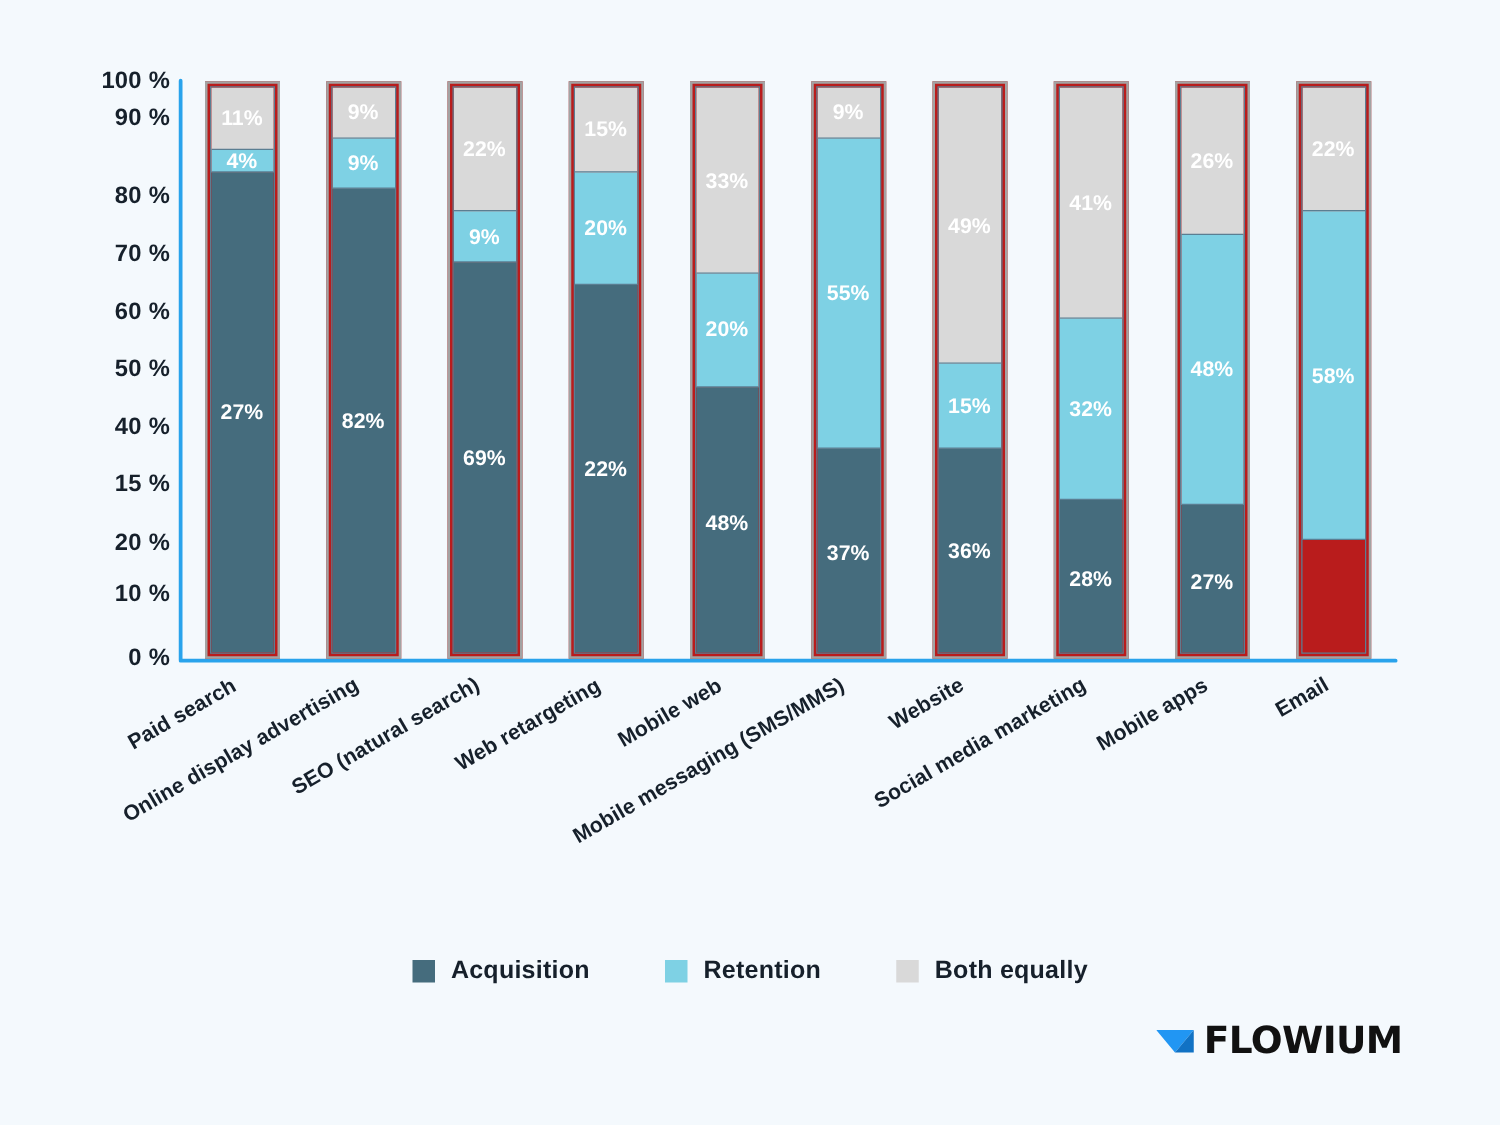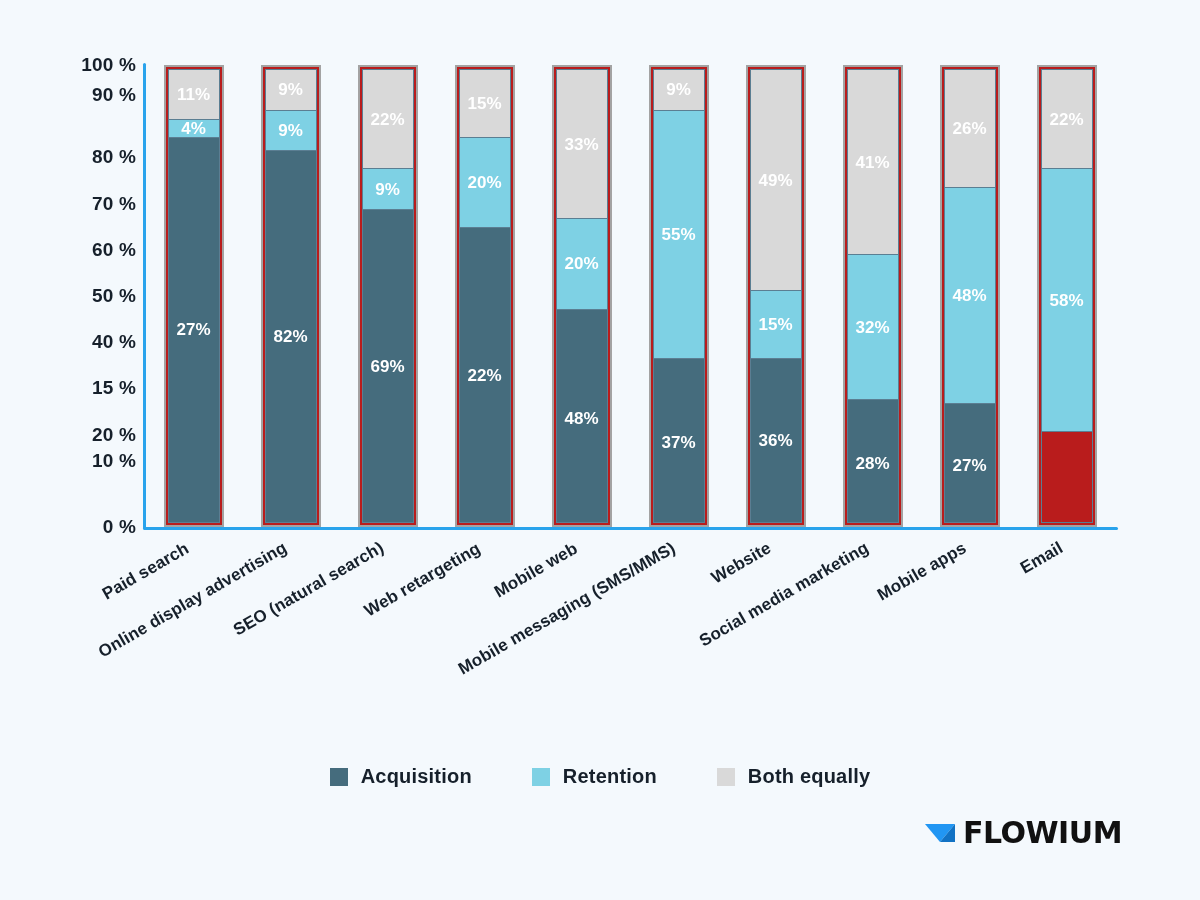--- a/index.html
+++ b/index.html
@@ -171,21 +171,21 @@
     font-family: "DejaVu Sans", sans-serif;
   }
 </style>
 </head>
 <body>
 
 <div id="chart-root">
 
   <div id="y-ticks">
       <div class="y-tick" style="top: 527px;">0 %</div>
-      <div class="y-tick" style="top: 461px;">10 %</div>
+      <div class="y-tick" style="top: 476px;">10 %</div>
       <div class="y-tick" style="top: 434.6px;">20 %</div>
       <div class="y-tick" style="top: 388.4px;">15 %</div>
       <div class="y-tick" style="top: 342.2px;">40 %</div>
       <div class="y-tick" style="top: 296px;">50 %</div>
       <div class="y-tick" style="top: 249.8px;">60 %</div>
       <div class="y-tick" style="top: 203.6px;">70 %</div>
       <div class="y-tick" style="top: 157.4px;">80 %</div>
       <div class="y-tick" style="top: 95px;">90 %</div>
       <div class="y-tick" style="top: 65px;">100 %</div>
     </div>

